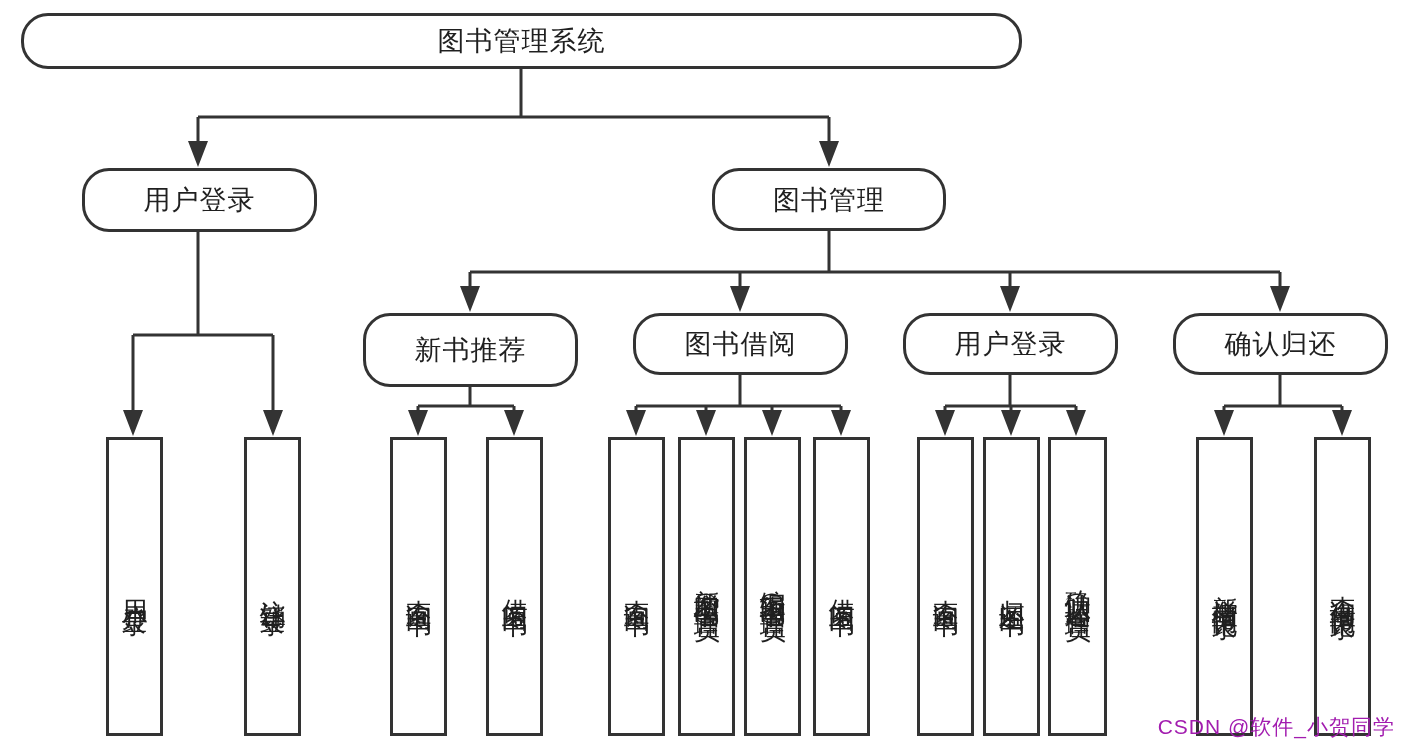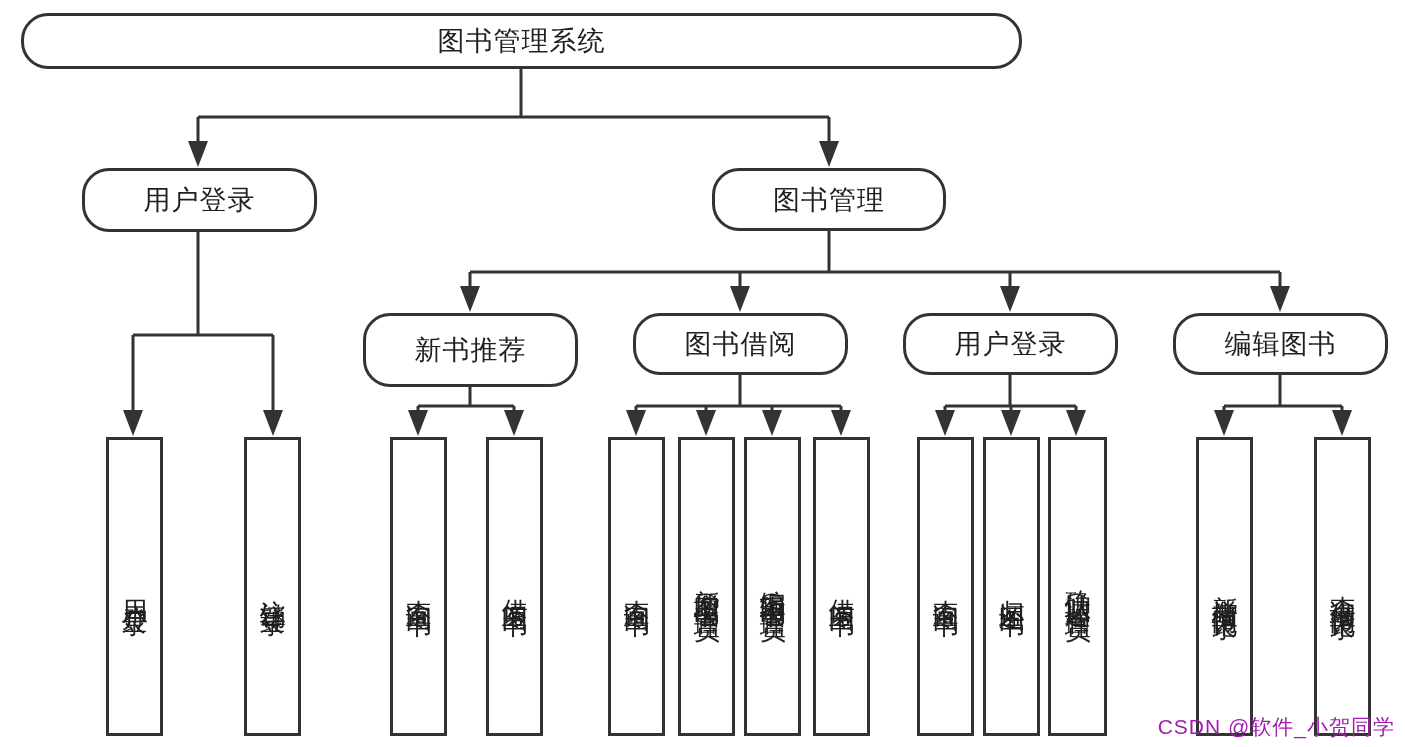--- a/index.html
+++ b/index.html
@@ -105,21 +105,21 @@
   <div class="node h" style="left:363px; top:313px; width:215px; height:74px;">
     <span>新书推荐</span>
   </div>
   <div class="node h" style="left:633px; top:313px; width:215px; height:62px;">
     <span>图书借阅</span>
   </div>
   <div class="node h" style="left:903px; top:313px; width:215px; height:62px;">
     <span>用户登录</span>
   </div>
   <div class="node h" style="left:1173px; top:313px; width:215px; height:62px;">
-    <span>编辑图书</span>
+    <span>确认归还</span>
   </div>
 
   <div class="node v" style="left:106px;">
     <span class="vtext">用户登录</span>
   </div>
   <div class="node v" style="left:244px;">
     <span class="vtext">注销登录</span>
   </div>
 
   <div class="node v" style="left:390px;">

